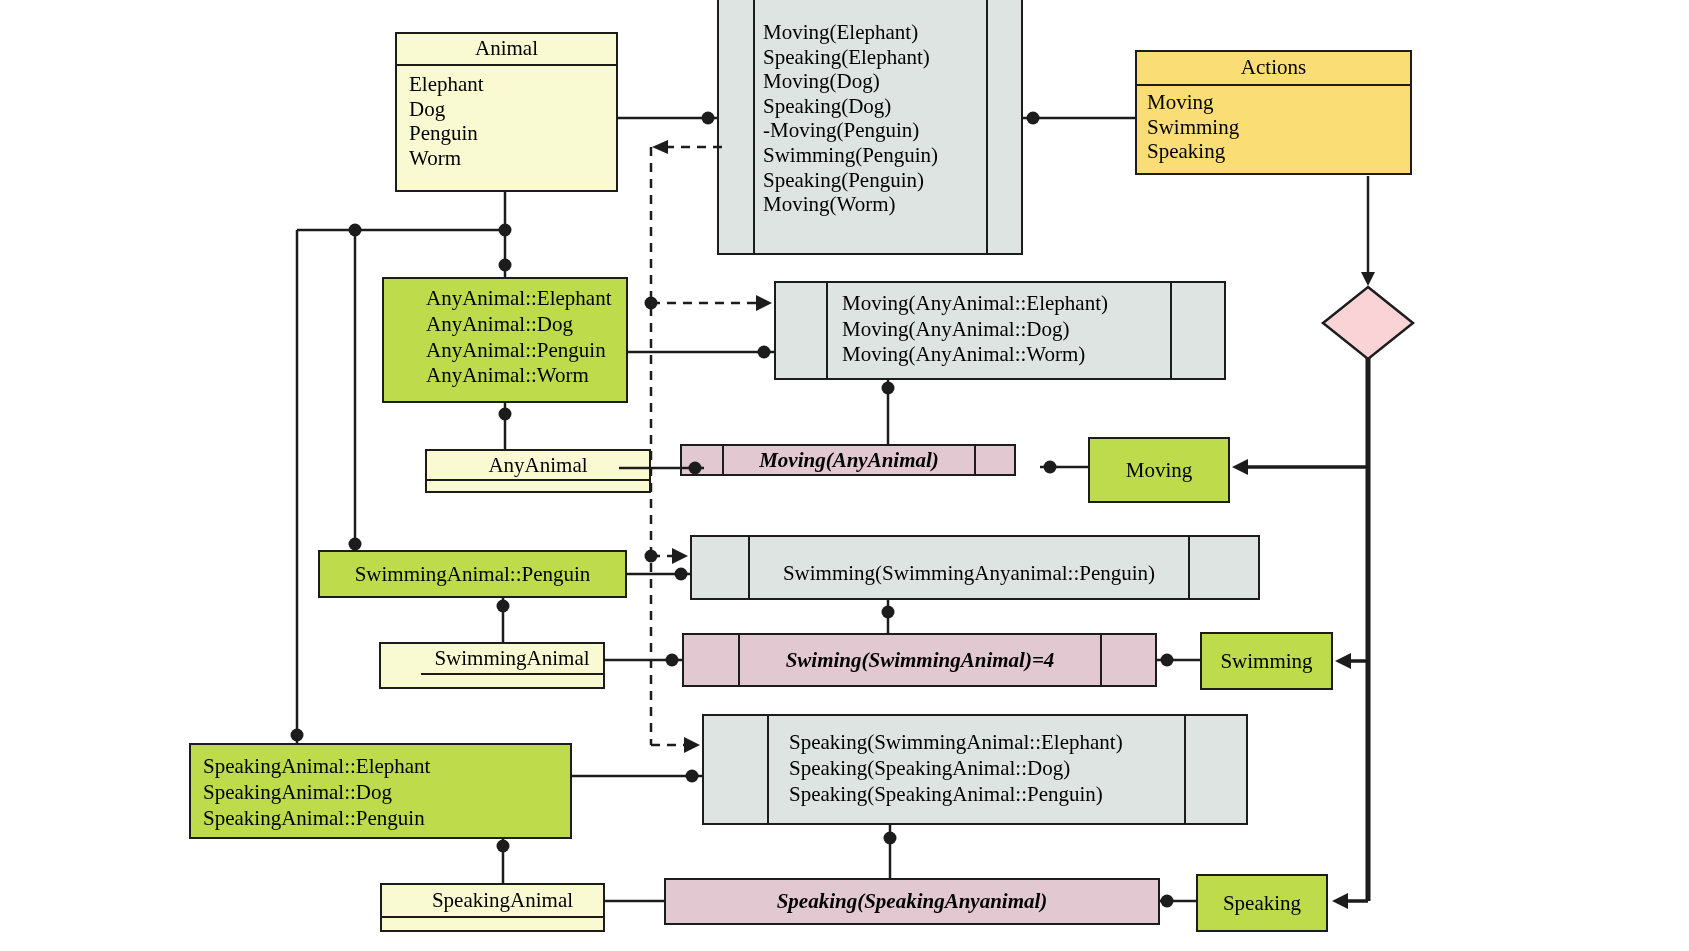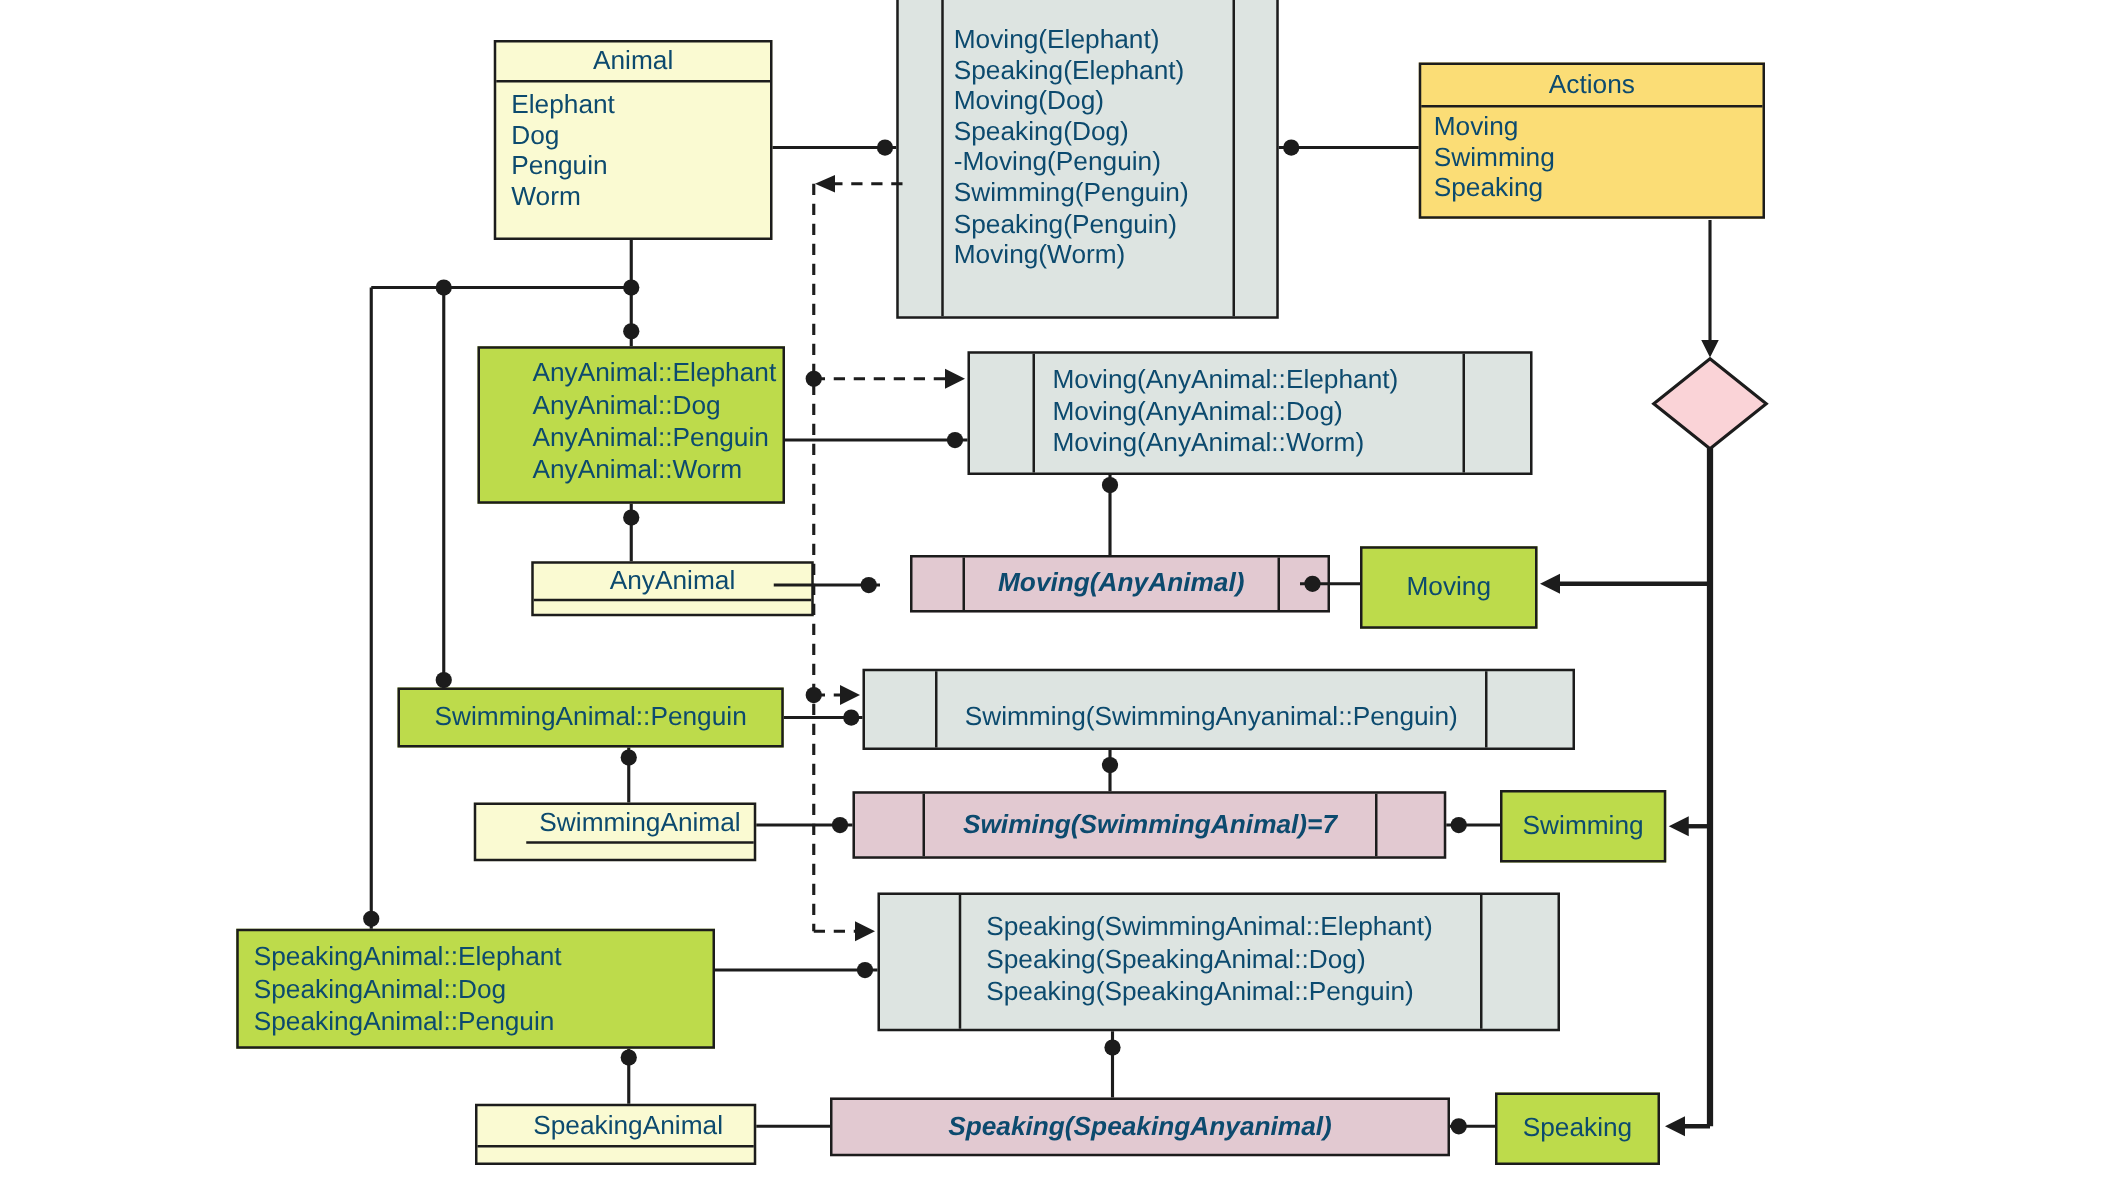--- a/index.html
+++ b/index.html
@@ -1,18 +1,18 @@
 <!DOCTYPE html>
 <html style="--c-class_yellow: #FAFAD2; --c-actions_orange: #FBDD76; --c-instance_gray: #DDE4E1; --c-object_green: #BDDB4B; --c-rule_pink: #E2C9D1; --c-diamond_pink: #FAD3D7; --c-line: #1c1c1c;"><head>
 <meta charset="utf-8">
 <style>
   html,body{margin:0;padding:0;background:#ffffff;}
   #canvas{
     position:relative;width:1689px;height:951px;overflow:hidden;
-    font-family:Liberation Sans, sans-serif;color:#0c4a6e;background:#fff;
+    font-family:Liberation Serif, serif;color:#000000;background:#fff;
   }
   .box{position:absolute;box-sizing:border-box;border:2px solid #1c1c1c;font-size:21px;}
   .fill-yellow{background:var(--c-class_yellow,#FAFAD2);}
   .fill-orange{background:var(--c-actions_orange,#FBDD76);}
   .fill-gray{background:var(--c-instance_gray,#DDE4E1);}
   .fill-green{background:var(--c-object_green,#BDDB4B);}
   .fill-pink{background:var(--c-rule_pink,#E2C9D1);}
   .hdr{text-align:center;border-bottom:2px solid #1c1c1c;}
   .items{padding:6px 0 0 12px;line-height:24.5px;}
   
@@ -85,21 +85,21 @@
         <div>Moving(AnyAnimal::Worm)</div>
       </div>
     <div class="cr" style="width:52px;"></div>
   </div>
 
   <div class="box fill-yellow small-class" style="left:393px;top:449px;width:226px;height:44px;margin-left:32px;">
     <div class="txt" style="height:28px;line-height:28px;">AnyAnimal</div>
     <div class="empty"></div>
   </div>
 
-  <div class="box fill-pink tri rule" style="left:728px;top:444px;width:336px;height:46px;text-align:center;">
+  <div class="box fill-pink tri rule" style="left:680px;top:444px;width:336px;height:32px;text-align:center;">
     <div class="cl" style="width:40px;"></div>
     <div class="cm">Moving(AnyAnimal)</div>
     <div class="cr" style="width:38px;"></div>
   </div>
 
   <div class="box fill-green action" style="left:1088px;top:437px;width:142px;height:66px;">
     <span>Moving</span>
   </div>
 
   <div class="box fill-green action" style="left:318px;top:550px;width:309px;height:48px;border-width:2px;">
@@ -114,21 +114,21 @@
     <div class="cr" style="width:68px;"></div>
   </div>
 
   <div class="box fill-yellow small-class" style="left:379px;top:642px;width:226px;height:47px;padding-left:40px;">
     <div class="txt" style="height:29px;line-height:29px;">SwimmingAnimal</div>
     <div class="empty"></div>
   </div>
 
   <div class="box fill-pink tri rule" style="left:682px;top:633px;width:475px;height:54px;">
     <div class="cl" style="width:54px;"></div>
-    <div class="cm">Swiming(SwimmingAnimal)=7</div>
+    <div class="cm">Swiming(SwimmingAnimal)=4</div>
     <div class="cr" style="width:53px;"></div>
   </div>
 
   <div class="box fill-green action" style="left:1200px;top:632px;width:133px;height:58px;">
     <span>Swimming</span>
   </div>
 
   <div class="box fill-gray tri" style="left:702px;top:714px;width:546px;height:111px;">
     <div class="cl" style="width:63px;"></div>
     <div class="cm" style="padding:13px 0 0 20px;line-height:26px;">

